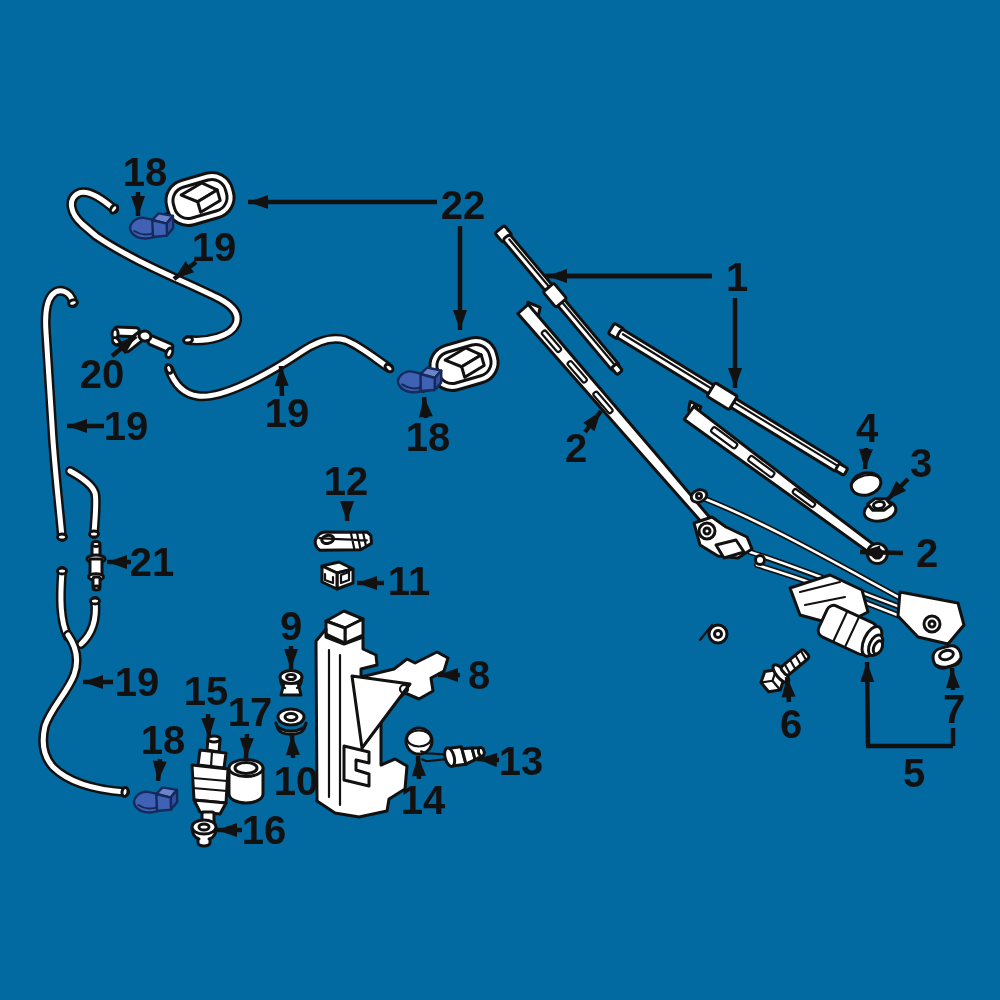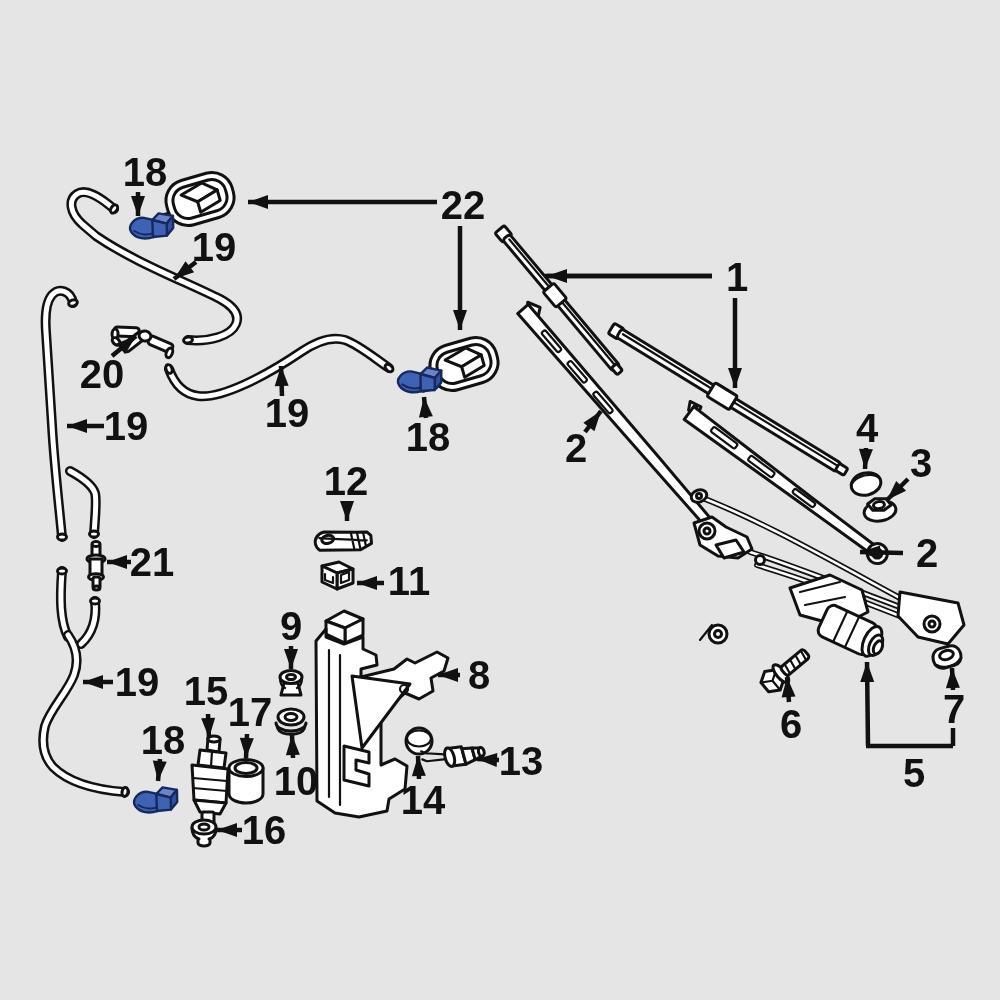--- a/index.html
+++ b/index.html
@@ -1,16 +1,16 @@
 <!DOCTYPE html>
 <html><head>
 <meta charset="utf-8">
 <style>
   html,body{margin:0;padding:0;background:#fff;}
-  .stage{position:relative;width:1000px;height:1000px;background:#e5e5e5;overflow:hidden;
+  .stage{position:relative;width:1000px;height:1000px;background:#0369a1;overflow:hidden;
          font-family:"Liberation Sans",sans-serif;}
   svg{position:absolute;inset:0;}
   
   .p{fill:#fff;stroke:#111;stroke-width:3;stroke-linejoin:round;stroke-linecap:round;}
   .d{fill:none;stroke:#111;stroke-width:2.2;stroke-linejoin:round;stroke-linecap:round;}
   
   .to{fill:none;stroke:#111;stroke-width:10;stroke-linecap:round;stroke-linejoin:round;}
   .ti{fill:none;stroke:#fff;stroke-width:5;stroke-linecap:round;stroke-linejoin:round;}
   
   .ro{fill:none;stroke:#111;stroke-width:6;stroke-linecap:round;}

